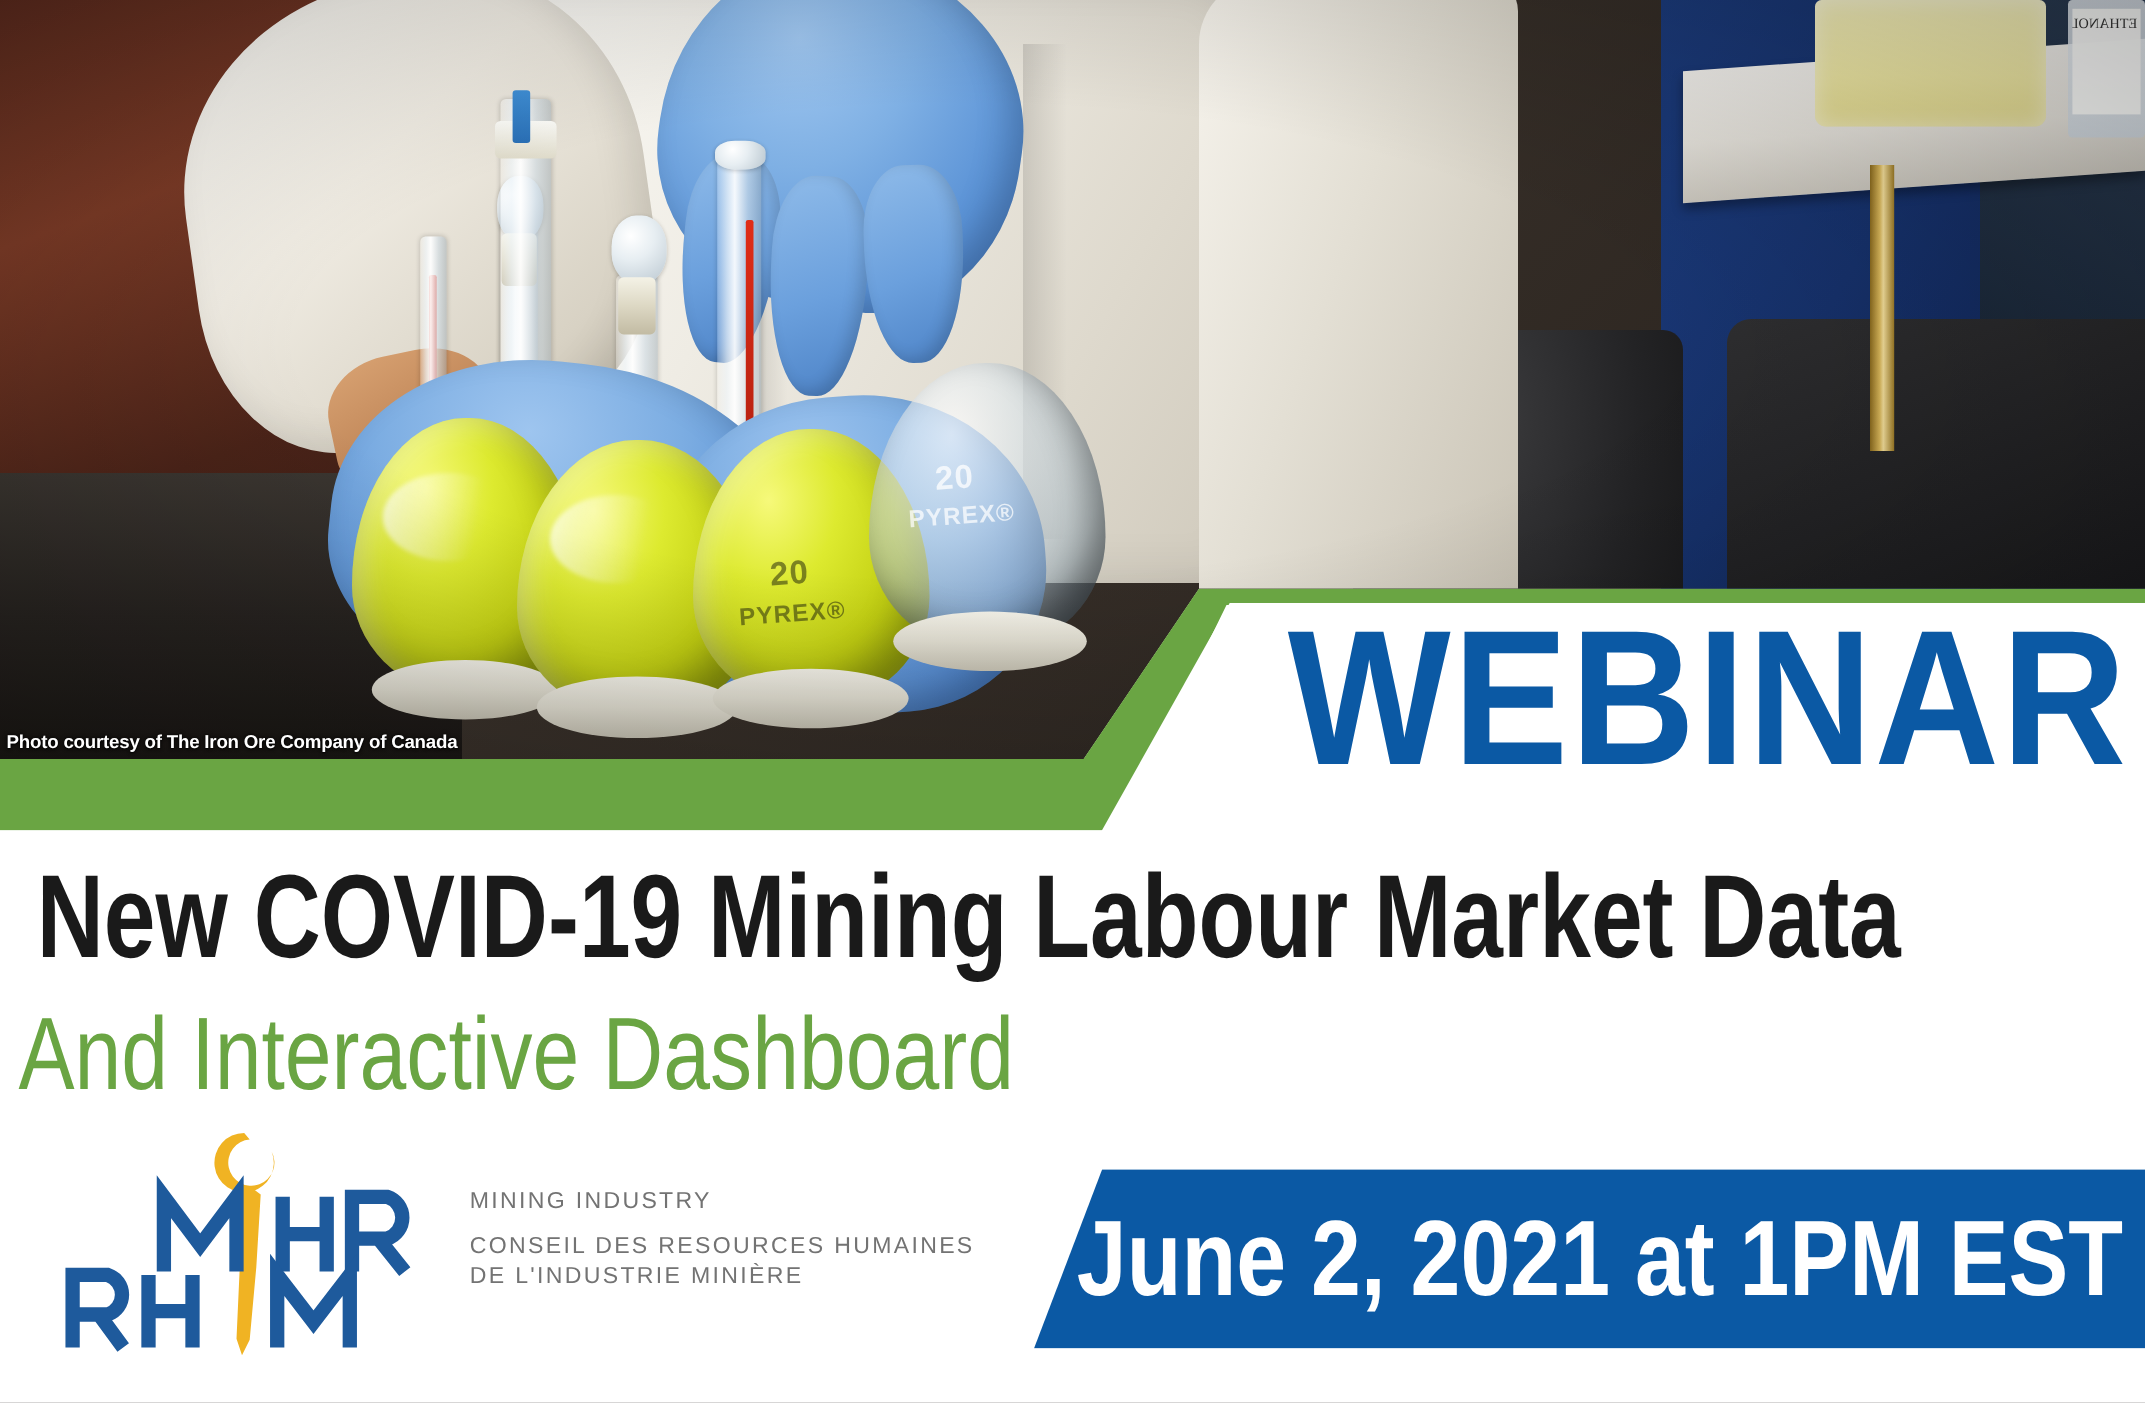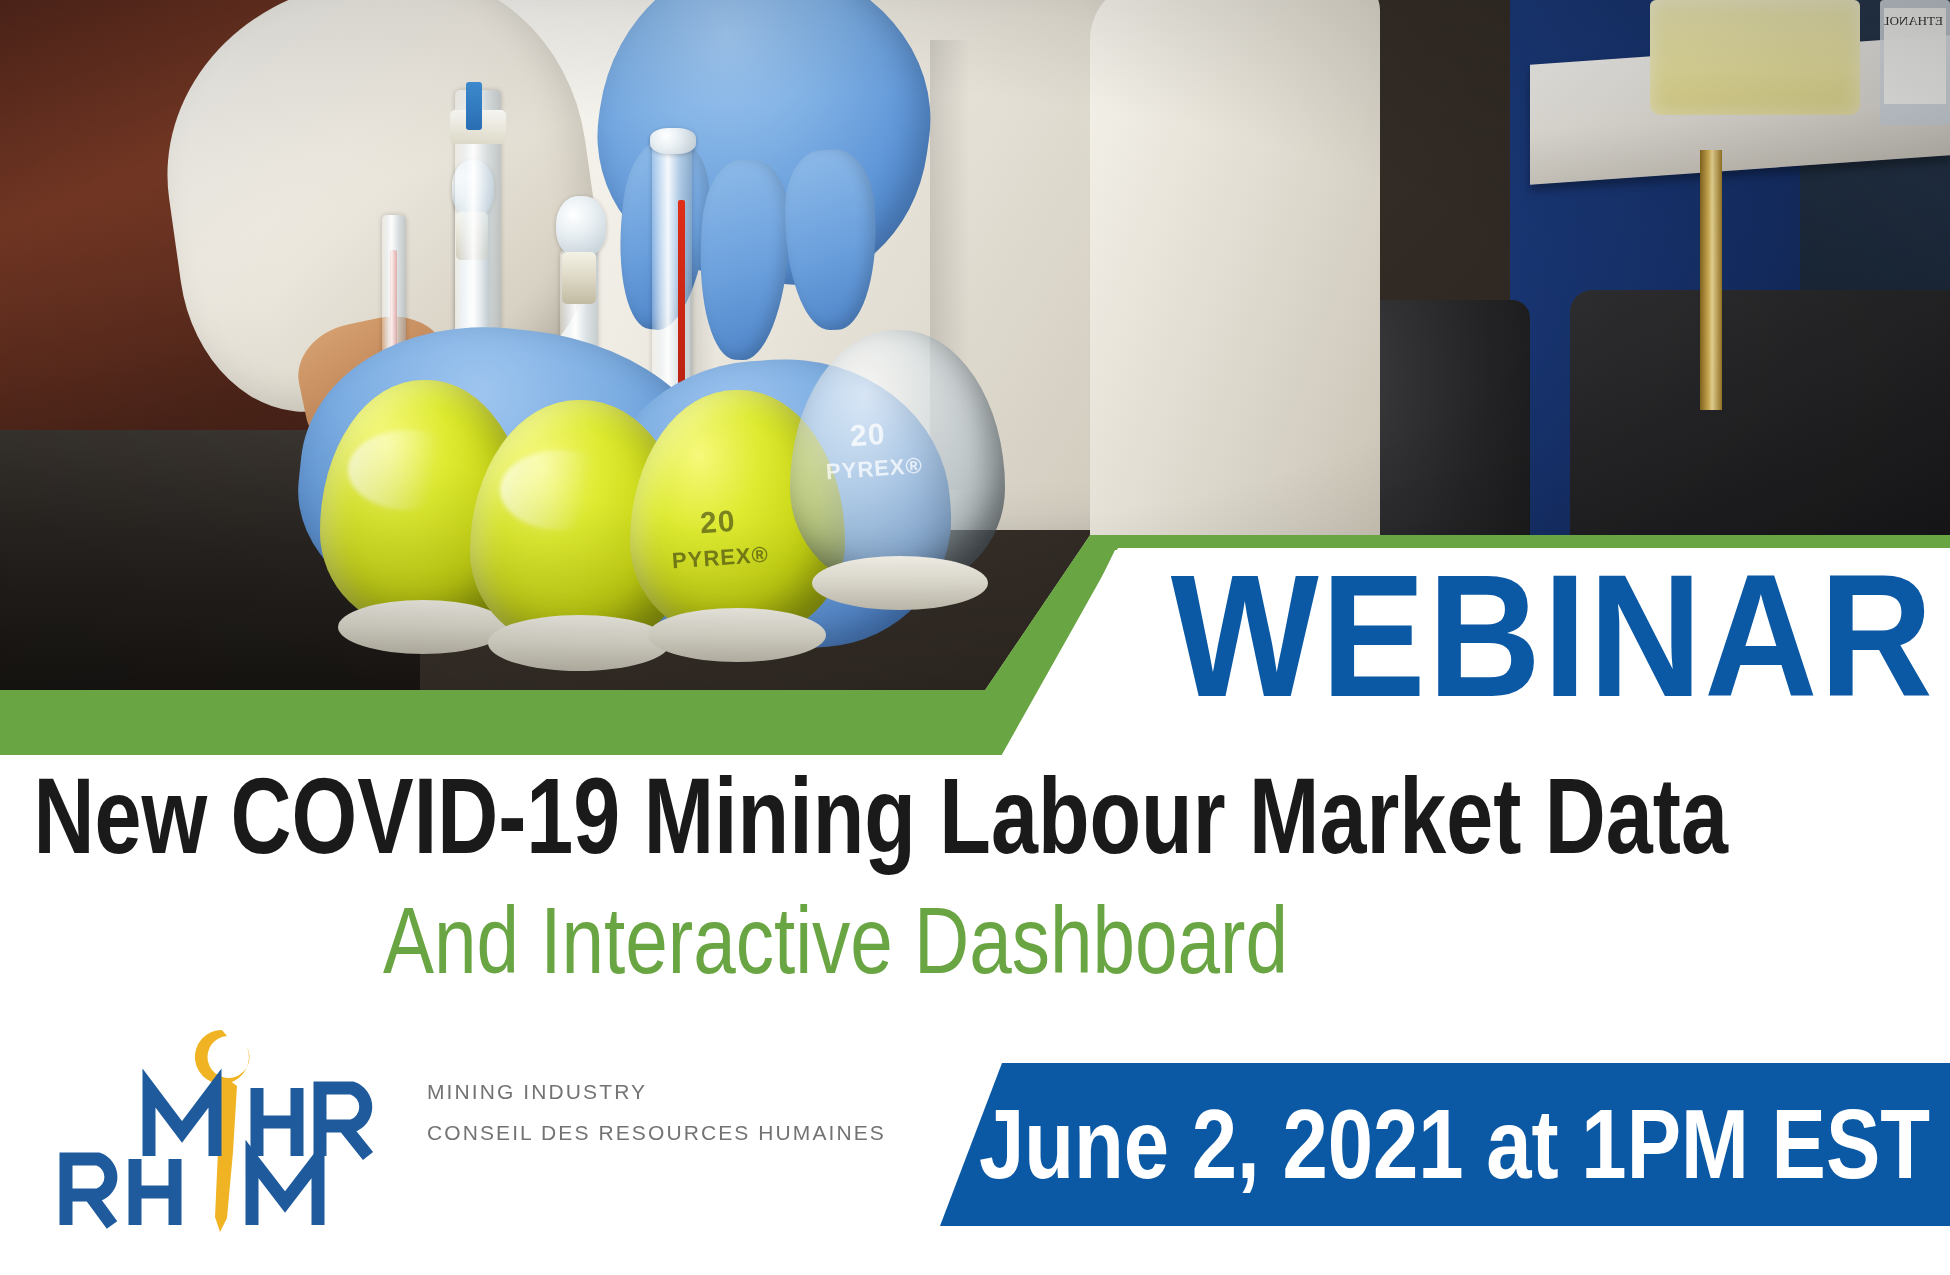--- a/index.html
+++ b/index.html
@@ -287,22 +287,22 @@
     letter-spacing:2px;
     text-align:right;
     transform:scaleX(1.06) scaleY(1.18);
     transform-origin:right top;
     white-space:nowrap;
     z-index:8;
   }
 
   
   .title-wrap {
-    position:absolute; left:0; top:758px; width:1671px;
-    text-align:center; z-index:9;
+    position:absolute; left:0; top:775px; width:1671px;
+    z-index:9;
   }
   .title-main {
     color:#1A1A1A;
     font-family:"Liberation Sans Narrow","Liberation Sans", sans-serif;
     font-weight:700;
     font-size:88px;
     line-height:96px;
     letter-spacing:0px;
     white-space:nowrap;
     transform:scaleX(0.96) scaleY(1.22);
@@ -433,20 +433,21 @@
     <div class="flask-base" style="left:648px; top:608px; width:178px; height:54px;"></div>
 
     <div class="flask-clear" style="left:790px; top:330px; width:215px; height:260px;"></div>
     <div class="pyrex-mark" style="left:850px; top:418px; font-size:30px; color:rgba(255,255,255,.75);">20</div>
     <div class="pyrex-mark" style="left:826px; top:456px; font-size:22px; color:rgba(255,255,255,.72);">PYREX®</div>
     <div class="flask-base" style="left:812px; top:556px; width:176px; height:54px;"></div>
 
     <div class="photo-vignette"></div>
   </div>
 
+  <div class="photo-credit">Photo courtesy of The Iron Ore Company of Canada</div>
 
   <div class="green-band"></div>
 
   <div class="webinar-panel"></div>
   <div class="webinar-word">WEBINAR</div>
 
   <div class="title-wrap">
     <div class="title-main">New COVID-19 Mining Labour Market Data</div>
     <div class="title-sub">And Interactive Dashboard</div>
   </div>
@@ -476,19 +477,20 @@
 
         <g fill="none" stroke="#1E5A9C" stroke-width="13">
           <path d="M200 205 L200 139 L233 182 L266 139 L266 205"></path>
         </g>
       </svg>
     </div>
 
     <div class="logo-text">
       <div class="logo-line">MINING INDUSTRY</div>
       <div class="logo-line grp2">CONSEIL DES RESOURCES HUMAINES</div>
+      <div class="logo-line">DE L'INDUSTRIE MINIÈRE</div>
     </div>
   </div>
 
   <div class="date-banner"></div>
   <div class="date-text">June 2, 2021 at 1PM EST</div>
 
 </div>
 
 </body></html>

